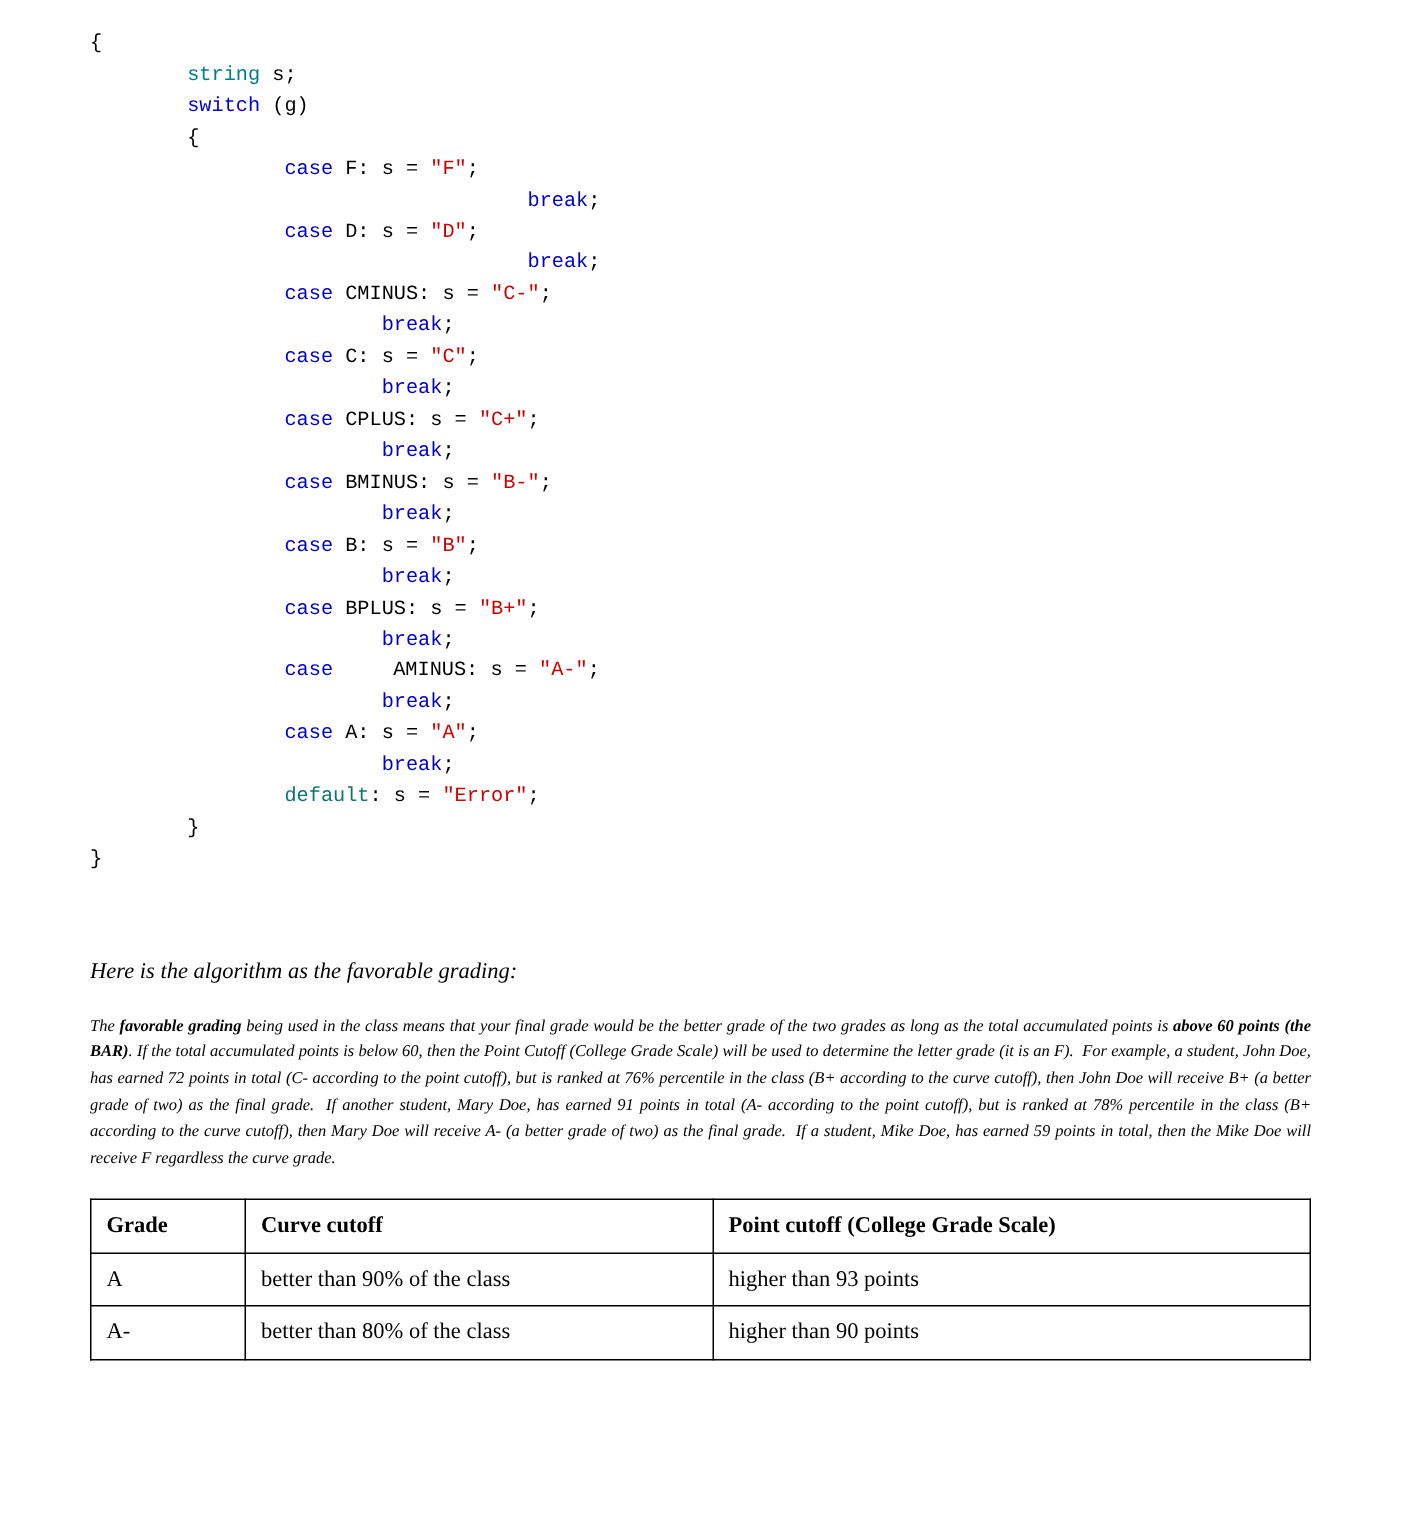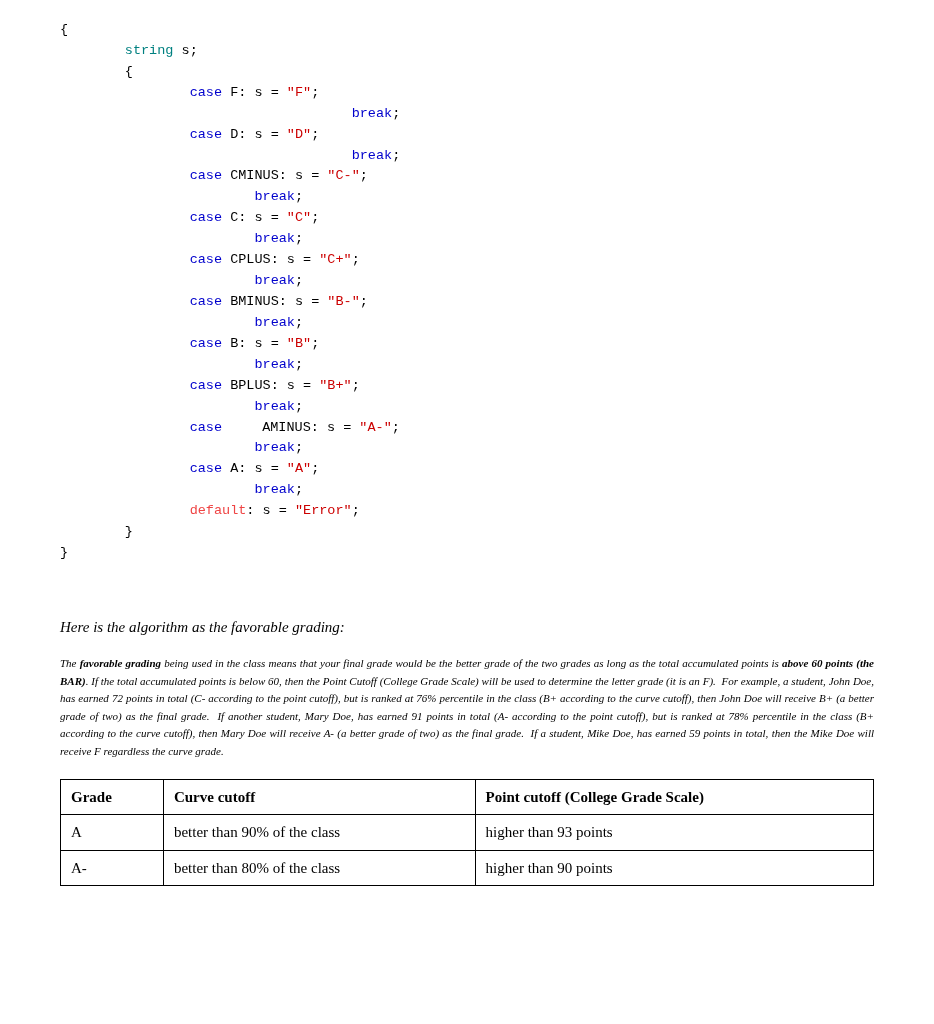--- a/index.html
+++ b/index.html
@@ -75,20 +75,21 @@
   </style>
 </head>
 <body>
 
 
 
 <div>
   <div class="code-block">
     <span class="code-line">{</span>
     <span class="code-line">        <span style="color:#008080;">string</span> <span style="color:#000;">s;</span></span>
+    <span class="code-line">        <span style="color:#0000cc;">switch</span> <span style="color:#000;">(g)</span></span>
     <span class="code-line">        {</span>
     <span class="code-line">                <span style="color:#0000cc;">case</span> <span style="color:#000;">F: s = </span><span style="color:#cc0000;">"F"</span><span style="color:#000;">;</span></span>
     <span class="code-line">                                    <span style="color:#0000cc;">break</span><span style="color:#000;">;</span></span>
     <span class="code-line">                <span style="color:#0000cc;">case</span> <span style="color:#000;">D: s = </span><span style="color:#cc0000;">"D"</span><span style="color:#000;">;</span></span>
     <span class="code-line">                                    <span style="color:#0000cc;">break</span><span style="color:#000;">;</span></span>
     <span class="code-line">                <span style="color:#0000cc;">case</span> <span style="color:#000;">CMINUS: s = </span><span style="color:#cc0000;">"C-"</span><span style="color:#000;">;</span></span>
     <span class="code-line">                        <span style="color:#0000cc;">break</span><span style="color:#000;">;</span></span>
     <span class="code-line">                <span style="color:#0000cc;">case</span> <span style="color:#000;">C: s = </span><span style="color:#cc0000;">"C"</span><span style="color:#000;">;</span></span>
     <span class="code-line">                        <span style="color:#0000cc;">break</span><span style="color:#000;">;</span></span>
     <span class="code-line">                <span style="color:#0000cc;">case</span> <span style="color:#000;">CPLUS: s = </span><span style="color:#cc0000;">"C+"</span><span style="color:#000;">;</span></span>
@@ -96,21 +97,21 @@
     <span class="code-line">                <span style="color:#0000cc;">case</span> <span style="color:#000;">BMINUS: s = </span><span style="color:#cc0000;">"B-"</span><span style="color:#000;">;</span></span>
     <span class="code-line">                        <span style="color:#0000cc;">break</span><span style="color:#000;">;</span></span>
     <span class="code-line">                <span style="color:#0000cc;">case</span> <span style="color:#000;">B: s = </span><span style="color:#cc0000;">"B"</span><span style="color:#000;">;</span></span>
     <span class="code-line">                        <span style="color:#0000cc;">break</span><span style="color:#000;">;</span></span>
     <span class="code-line">                <span style="color:#0000cc;">case</span> <span style="color:#000;">BPLUS: s = </span><span style="color:#cc0000;">"B+"</span><span style="color:#000;">;</span></span>
     <span class="code-line">                        <span style="color:#0000cc;">break</span><span style="color:#000;">;</span></span>
     <span class="code-line">                <span style="color:#0000cc;">case</span> <span style="color:#000;margin-left:32px;">AMINUS: s = </span><span style="color:#cc0000;">"A-"</span><span style="color:#000;">;</span></span>
     <span class="code-line">                        <span style="color:#0000cc;">break</span><span style="color:#000;">;</span></span>
     <span class="code-line">                <span style="color:#0000cc;">case</span> <span style="color:#000;">A: s = </span><span style="color:#cc0000;">"A"</span><span style="color:#000;">;</span></span>
     <span class="code-line">                        <span style="color:#0000cc;">break</span><span style="color:#000;">;</span></span>
-    <span class="code-line">                <span style="color:#ef4444;">default</span><span style="color:#000;">: s = </span><span style="color:#cc0000;">"Error"</span><span style="color:#000;">;</span></span>
+    <span class="code-line">                <span style="color:#0f766e;">default</span><span style="color:#000;">: s = </span><span style="color:#cc0000;">"Error"</span><span style="color:#000;">;</span></span>
     <span class="code-line">        }</span>
     <span class="code-line">}</span>
   </div>
 </div>
 
 <br>
 
 <p class="section-text">Here is the algorithm as the favorable grading:</p>
 
 <p class="description-text">

